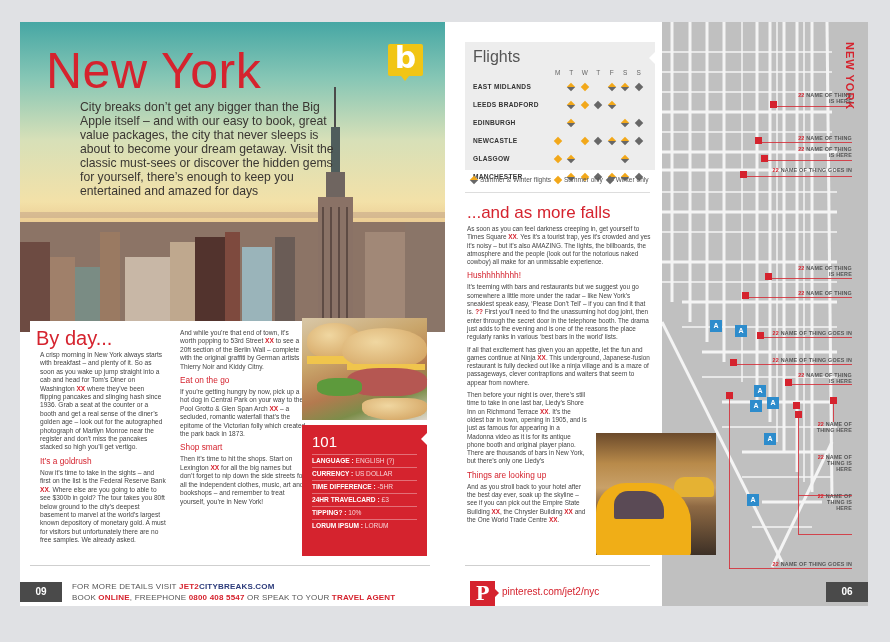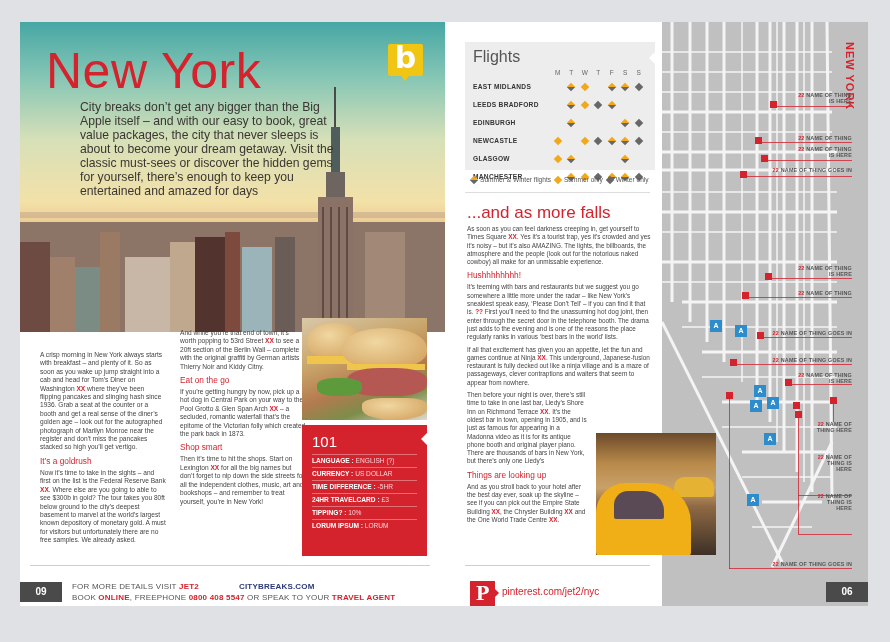--- a/index.html
+++ b/index.html
@@ -42,21 +42,21 @@
   .facts h3 { font-size: 15px; font-weight: normal; margin-bottom: 4px; }
   .fact-row { font-size: 6.6px; line-height: 12px; border-top: 1px solid rgba(255,255,255,0.35); white-space: nowrap; }
   .fact-row b { font-weight: bold; }
   .fact-row span.v { opacity: 0.8; }
 
   .footer-rule-l { position: absolute; left: 10px; top: 543px; width: 400px; height: 1px; background: #cfcfcf; }
   .page-num { position: absolute; top: 560px; width: 42px; height: 20px; background: #4a4a4a; color: #fff; font-size: 10px; font-weight: bold; text-align: center; line-height: 20px; }
   .pn-left { left: 0; }
   .footer-text { position: absolute; left: 52px; top: 559px; font-size: 8px; line-height: 11px; color: #555; letter-spacing: 0.2px; }
   .footer-text .red { color: #d5232e; font-weight: bold; }
-  .footer-text .blue { color: #2b3a7a; font-weight: bold; padding-left: 40px; }
+  .footer-text .blue { color: #2b3a7a; font-weight: bold; }
 
   
   .flights { position: absolute; left: 20px; top: 20px; width: 190px; height: 128px; background: #ededed; padding: 6px 8px; }
   .flights::after { content: ""; position: absolute; right: 0; top: 10px; border-top: 6px solid transparent; border-bottom: 6px solid transparent; border-right: 6px solid #fff; }
   .flights h3 { font-size: 16px; font-weight: normal; color: #555; margin-bottom: 2px; }
   .ftable { border-collapse: collapse; }
   .ftable th { font-size: 6.5px; font-weight: normal; color: #666; width: 13.5px; text-align: center; height: 9px; }
   .ftable td { height: 12.8px; text-align: center; }
   .ftable td.route { font-size: 6.6px; font-weight: bold; color: #333; text-align: left; width: 78px; letter-spacing: 0.3px; }
   .dia { display: inline-block; width: 6px; height: 6px; transform: rotate(45deg); vertical-align: middle; }
@@ -123,20 +123,23 @@
       <rect x="30" y="120" width="2" height="120" fill="#5e4b44"></rect>
       <rect x="38" y="120" width="2" height="120" fill="#5e4b44"></rect>
     </svg>
     <div class="hero-title">New York</div>
     <div class="hero-intro">City breaks don’t get any bigger than the Big Apple itself – and with our easy to book, great value packages, the city that never sleeps is about to become your dream getaway. Visit the classic must-sees or discover the hidden gems for yourself, there’s enough to keep you entertained and amazed for days</div>
     <div class="brand-badge">
         <span>b</span>
       </div>
   </div>
 
+  <div class="byday">
+    <h2>By day...</h2>
+  </div>
   <div class="col col1" style="left:20px; top:329px;">
     <p><span>A crisp morning in New York always starts with breakfast – and plenty of it. So as soon as you wake up jump straight into a cab and head for Tom’s Diner on Washington </span><span class="xx">XX</span><span> where they’ve been flipping pancakes and slinging hash since 1936. Grab a seat at the counter or a booth and get a real sense of the diner’s golden age – look out for the autographed photograph of Marilyn Monroe near the register and don’t miss the pancakes stacked so high you’ll get vertigo.</span></p>
     <span class="sub">It’s a goldrush</span>
     <p><span>Now it’s time to take in the sights – and first on the list is the Federal Reserve Bank </span><span class="xx">XX</span><span>. Where else are you going to able to see $300b in gold? The tour takes you 80ft below ground to the city’s deepest basement to marvel at the world’s largest known depository of monetary gold. A must for visitors but unfortunately there are no free samples. We already asked.</span></p>
   </div>
   <div class="col col2" style="left:160px; top:307px;">
     <p><span>And while you’re that end of town, it’s worth popping to 53rd Street </span><span class="xx">XX</span><span> to see a 20ft section of the Berlin Wall – complete with the original graffiti by German artists Thierry Noir and Kiddy Citny.</span></p>
     <span class="sub">Eat on the go</span>
     <p><span>If you’re getting hungry by now, pick up a hot dog in Central Park on your way to the Pool Grotto &amp; Glen Span Arch </span><span class="xx">XX</span><span> – a secluded, romantic waterfall that’s the epitome of the Victorian folly which created the park back in 1873.</span></p>
     <span class="sub">Shop smart</span>

